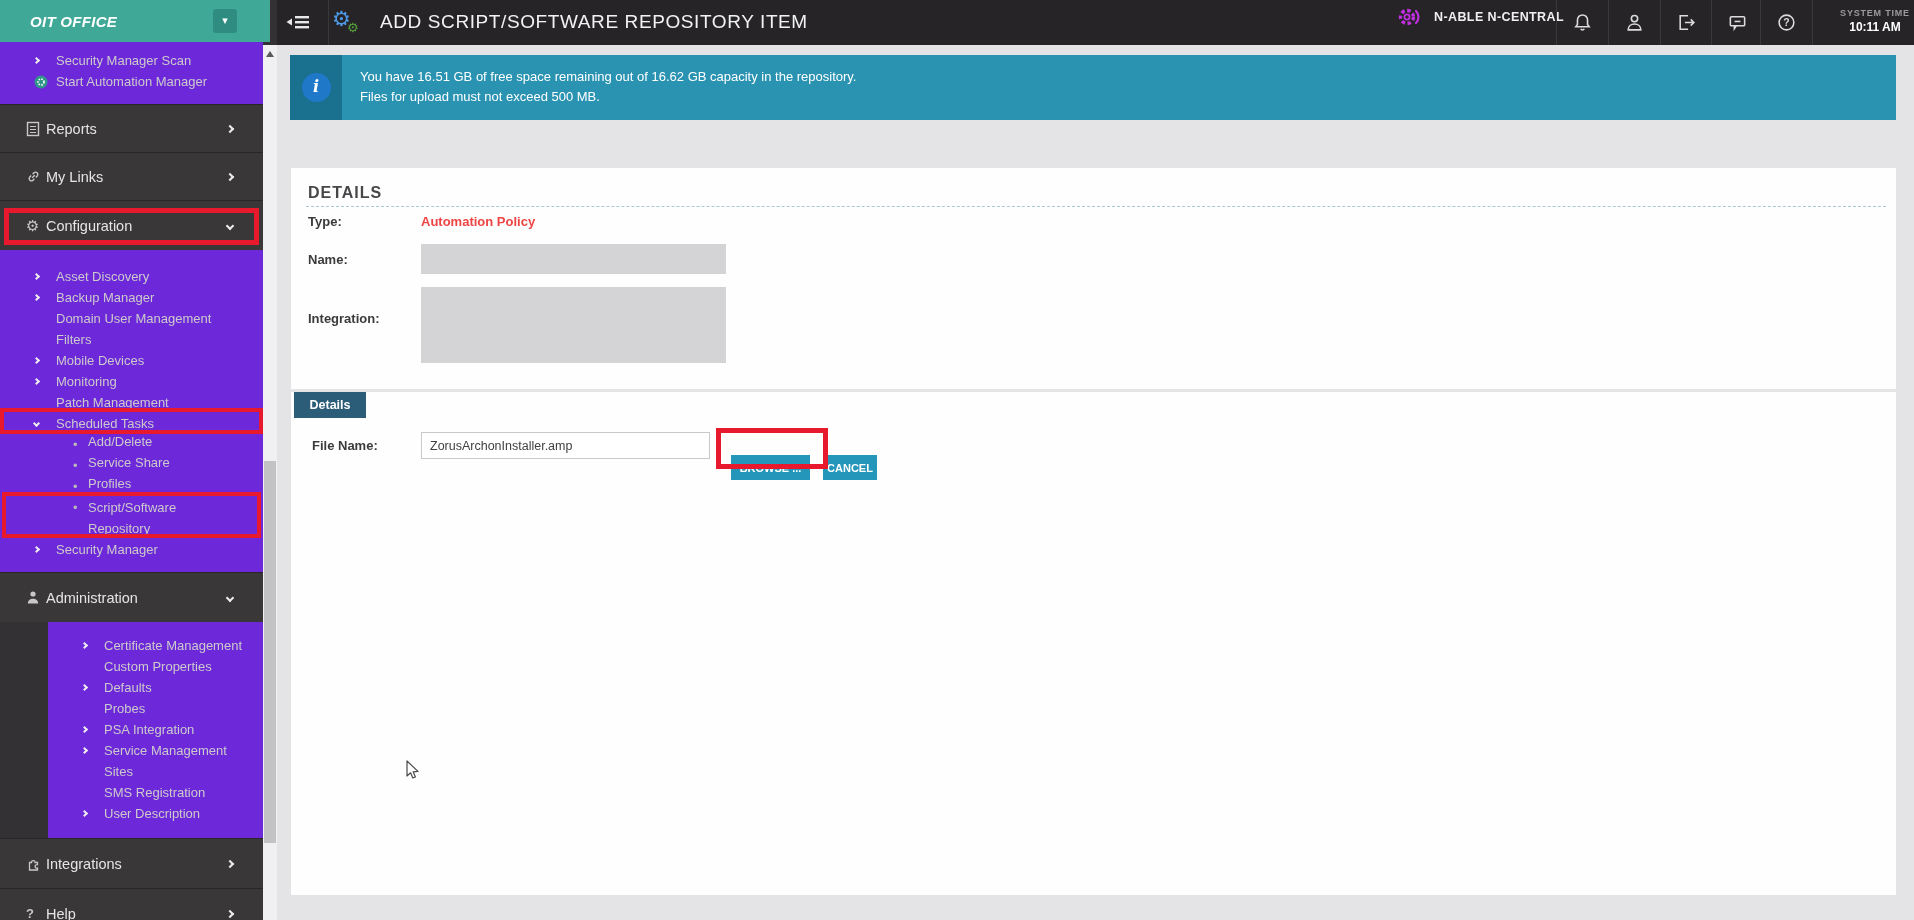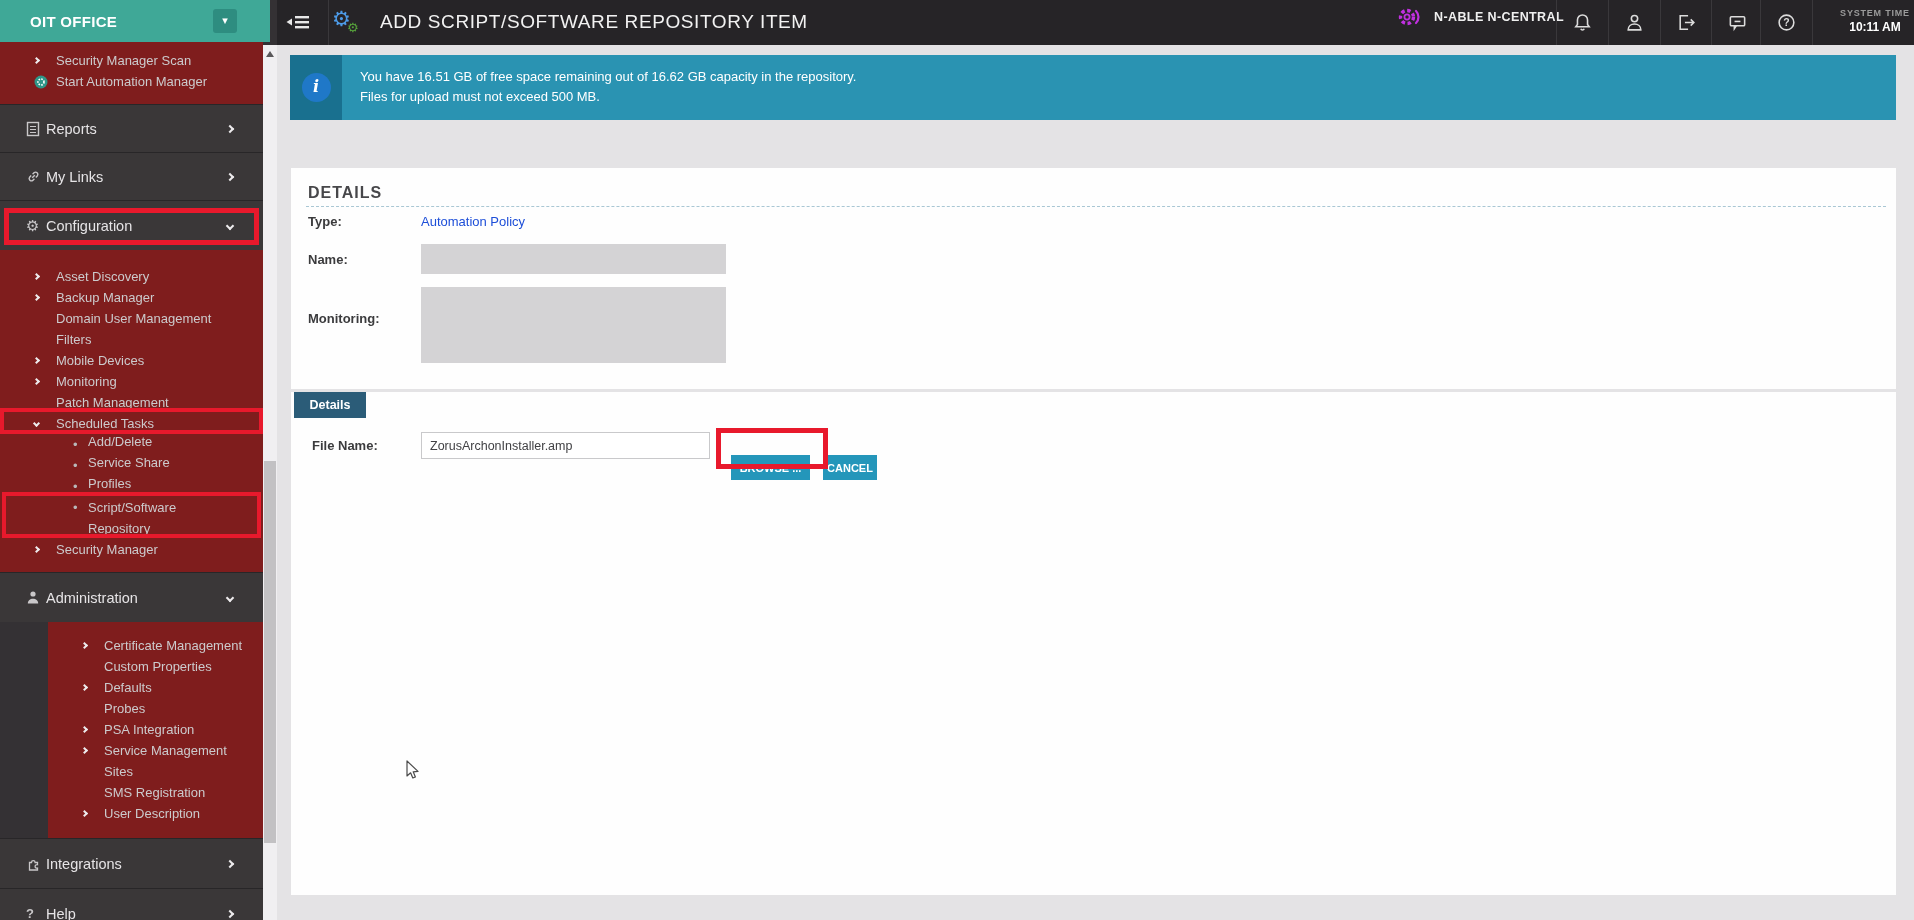--- a/index.html
+++ b/index.html
@@ -17,24 +17,24 @@
   .brand { position:absolute; left:1125px; top:0; height:33px; display:flex; align-items:center; gap:9px;justify-content:space-between; }
   .brand-txt { color:#EFEFEF; font-size:12.5px; font-weight:bold; letter-spacing:.4px; }
   .tb-icell { position:absolute; top:0; width:52px; height:45px; display:flex; align-items:center; justify-content:center; cursor:pointer; }
   .tb-time { position:absolute; left:1542px; top:0; width:126px; height:45px; text-align:center; padding-top:8px; }
   .tb-time .l1 { color:#9B9B9B; font-size:9px; font-weight:bold; letter-spacing:.8px; }
   .tb-time .l2 { color:#FFF; font-size:12px; font-weight:bold; margin-top:2px; }
 
   
   .sidebar { position:absolute; left:0; top:0; width:277px; height:920px; background:#343134; }
   .org-header { position:absolute; left:0; top:0; width:270px; height:42px; background:#3FA897; display:flex; align-items:center; cursor:pointer; }
-  .org-name { color:#FFF; font-weight:bold; font-size:15px; letter-spacing:.3px; margin-left:30px; }
+  .org-name { color:#FFF; font-weight:bold; font-size:15px; letter-spacing:.3px; margin-left:30px;font-style:italic; }
   .org-dd { position:absolute; left:213px; top:9px; width:24px; height:24px; background:#2E8D80; border-radius:3px; text-align:center; line-height:22px; color:#FFF; font-size:11px; cursor:pointer; }
   .nav { position:absolute; left:0; top:42px; width:263px; }
-  .panel { background:#7f1d1d; }
+  .panel { background:#6d28d9; }
   .p-top { height:62px; padding-top:8px; }
   .p-mid { height:322px; padding-top:16px; }
   .p-bot { height:216px; padding-top:13px;margin-left:48px; }
   .row-c { height:21px; display:flex; align-items:center; color:#CCCACC; font-size:13px; cursor:pointer; white-space:nowrap; }
   .row-c .cw { width:22px; margin-left:34px; flex:none; display:flex; align-items:center; }
   .row-b { min-height:21px; display:flex; color:#CCCACC; font-size:13px; cursor:pointer; padding-left:73px; align-items:flex-start; }
   .row-b .bu { width:15px; flex:none; color:#B9B7B9; line-height:21px; }
   .row-b .lbl2 { max-width:112px; line-height:21px; }
   .section { height:48px; border-top:1px solid #282628; background:#3A3738; display:flex; align-items:center; padding-left:26px; color:#E6E4E6; font-size:14.5px; cursor:pointer; }
   .section.h50 { height:50px; }
@@ -56,21 +56,21 @@
   .info-circle { width:29px; height:29px; border-radius:50%; background:#1F78C8; color:#FFF; text-align:center; line-height:28px; font-size:16px; font-weight:bold; font-family:"DejaVu Serif",serif; font-style:italic; }
   .banner-txt { padding:12px 0 8px 18px; color:#FFF; font-size:13px; line-height:20px; }
 
   
   .card { position:absolute; background:#FEFEFE; }
   .card1 { left:291px; top:168px; width:1605px; height:221px; }
   .card2 { left:291px; top:392px; width:1605px; height:503px; }
   .h-details { position:absolute; left:17px; top:16px; font-size:16px; font-weight:600; letter-spacing:1px; color:#47474A; }
   .dash-sep { position:absolute; left:15px; right:10px; top:38px; border-top:1px dashed #A9C7D4; }
   .f-label { position:absolute; font-size:13px; font-weight:bold; color:#3B3B3D; }
-  .f-value { position:absolute; font-size:13px; color:#1d4ed8; }
+  .f-value { position:absolute; font-size:13px; color:#ef4444;font-weight:bold; }
   .gray-input { position:absolute; left:130px; width:305px; background:#D4D3D5; border:none; }
   .tab { position:absolute; left:3px; top:0; width:72px; height:26px; background:#2B5C78; color:#FFF; font-size:12.5px; font-weight:bold; text-align:center; line-height:26px; cursor:pointer; }
   .file-input { position:absolute; left:130px; top:40px; width:289px; height:27px; border:1px solid #C9C9CB; background:#FFF; font-size:12.5px; color:#414144; padding-left:8px; font-family:"Liberation Sans",sans-serif; }
   .btn { border:none; color:#FFF; font-weight:bold; font-family:"Liberation Sans",sans-serif; cursor:pointer;margin-top:20px; }
   .btn-browse { position:absolute; left:440px; top:43px; width:79px; height:25px; background:#2496BA; font-size:11px; }
   .btn-cancel { position:absolute; left:532px; top:43px; width:54px; height:25px; background:#2496BA; font-size:11px; }
   .btn-ok { position:absolute; left:303px; top:907px; width:31px; height:26px; background:#52B42D; font-size:11.5px; }
   .btn-cancel2 { position:absolute; left:341px; top:907px; width:62px; height:26px; background:#2D9FC8; font-size:11.5px; }
 
   
@@ -369,21 +369,21 @@
   </div>
 </div>
 
 <div class="card card1">
   <div class="h-details">DETAILS</div>
   <div class="dash-sep"></div>
   <div class="f-label" style="left:17px; top:46px;">Type:</div>
   <div class="f-value" style="left:130px; top:46px;">Automation Policy</div>
   <div class="f-label" style="left:17px; top:84px;">Name:</div>
   <div class="gray-input" style="top:76px; height:30px;"></div>
-  <div class="f-label" style="left:17px; top:143px;">Monitoring:</div>
+  <div class="f-label" style="left:17px; top:143px;">Integration:</div>
   <div class="gray-input" style="top:119px; height:76px;"></div>
 </div>
 
 <div class="card card2">
   <div class="tab">Details</div>
   <div class="f-label" style="left:21px; top:46px;">File Name:</div>
   <input class="file-input" type="text" value="ZorusArchonInstaller.amp" style="">
   <button class="btn btn-browse">BROWSE ...</button>
   <button class="btn btn-cancel">CANCEL</button>
 </div>

